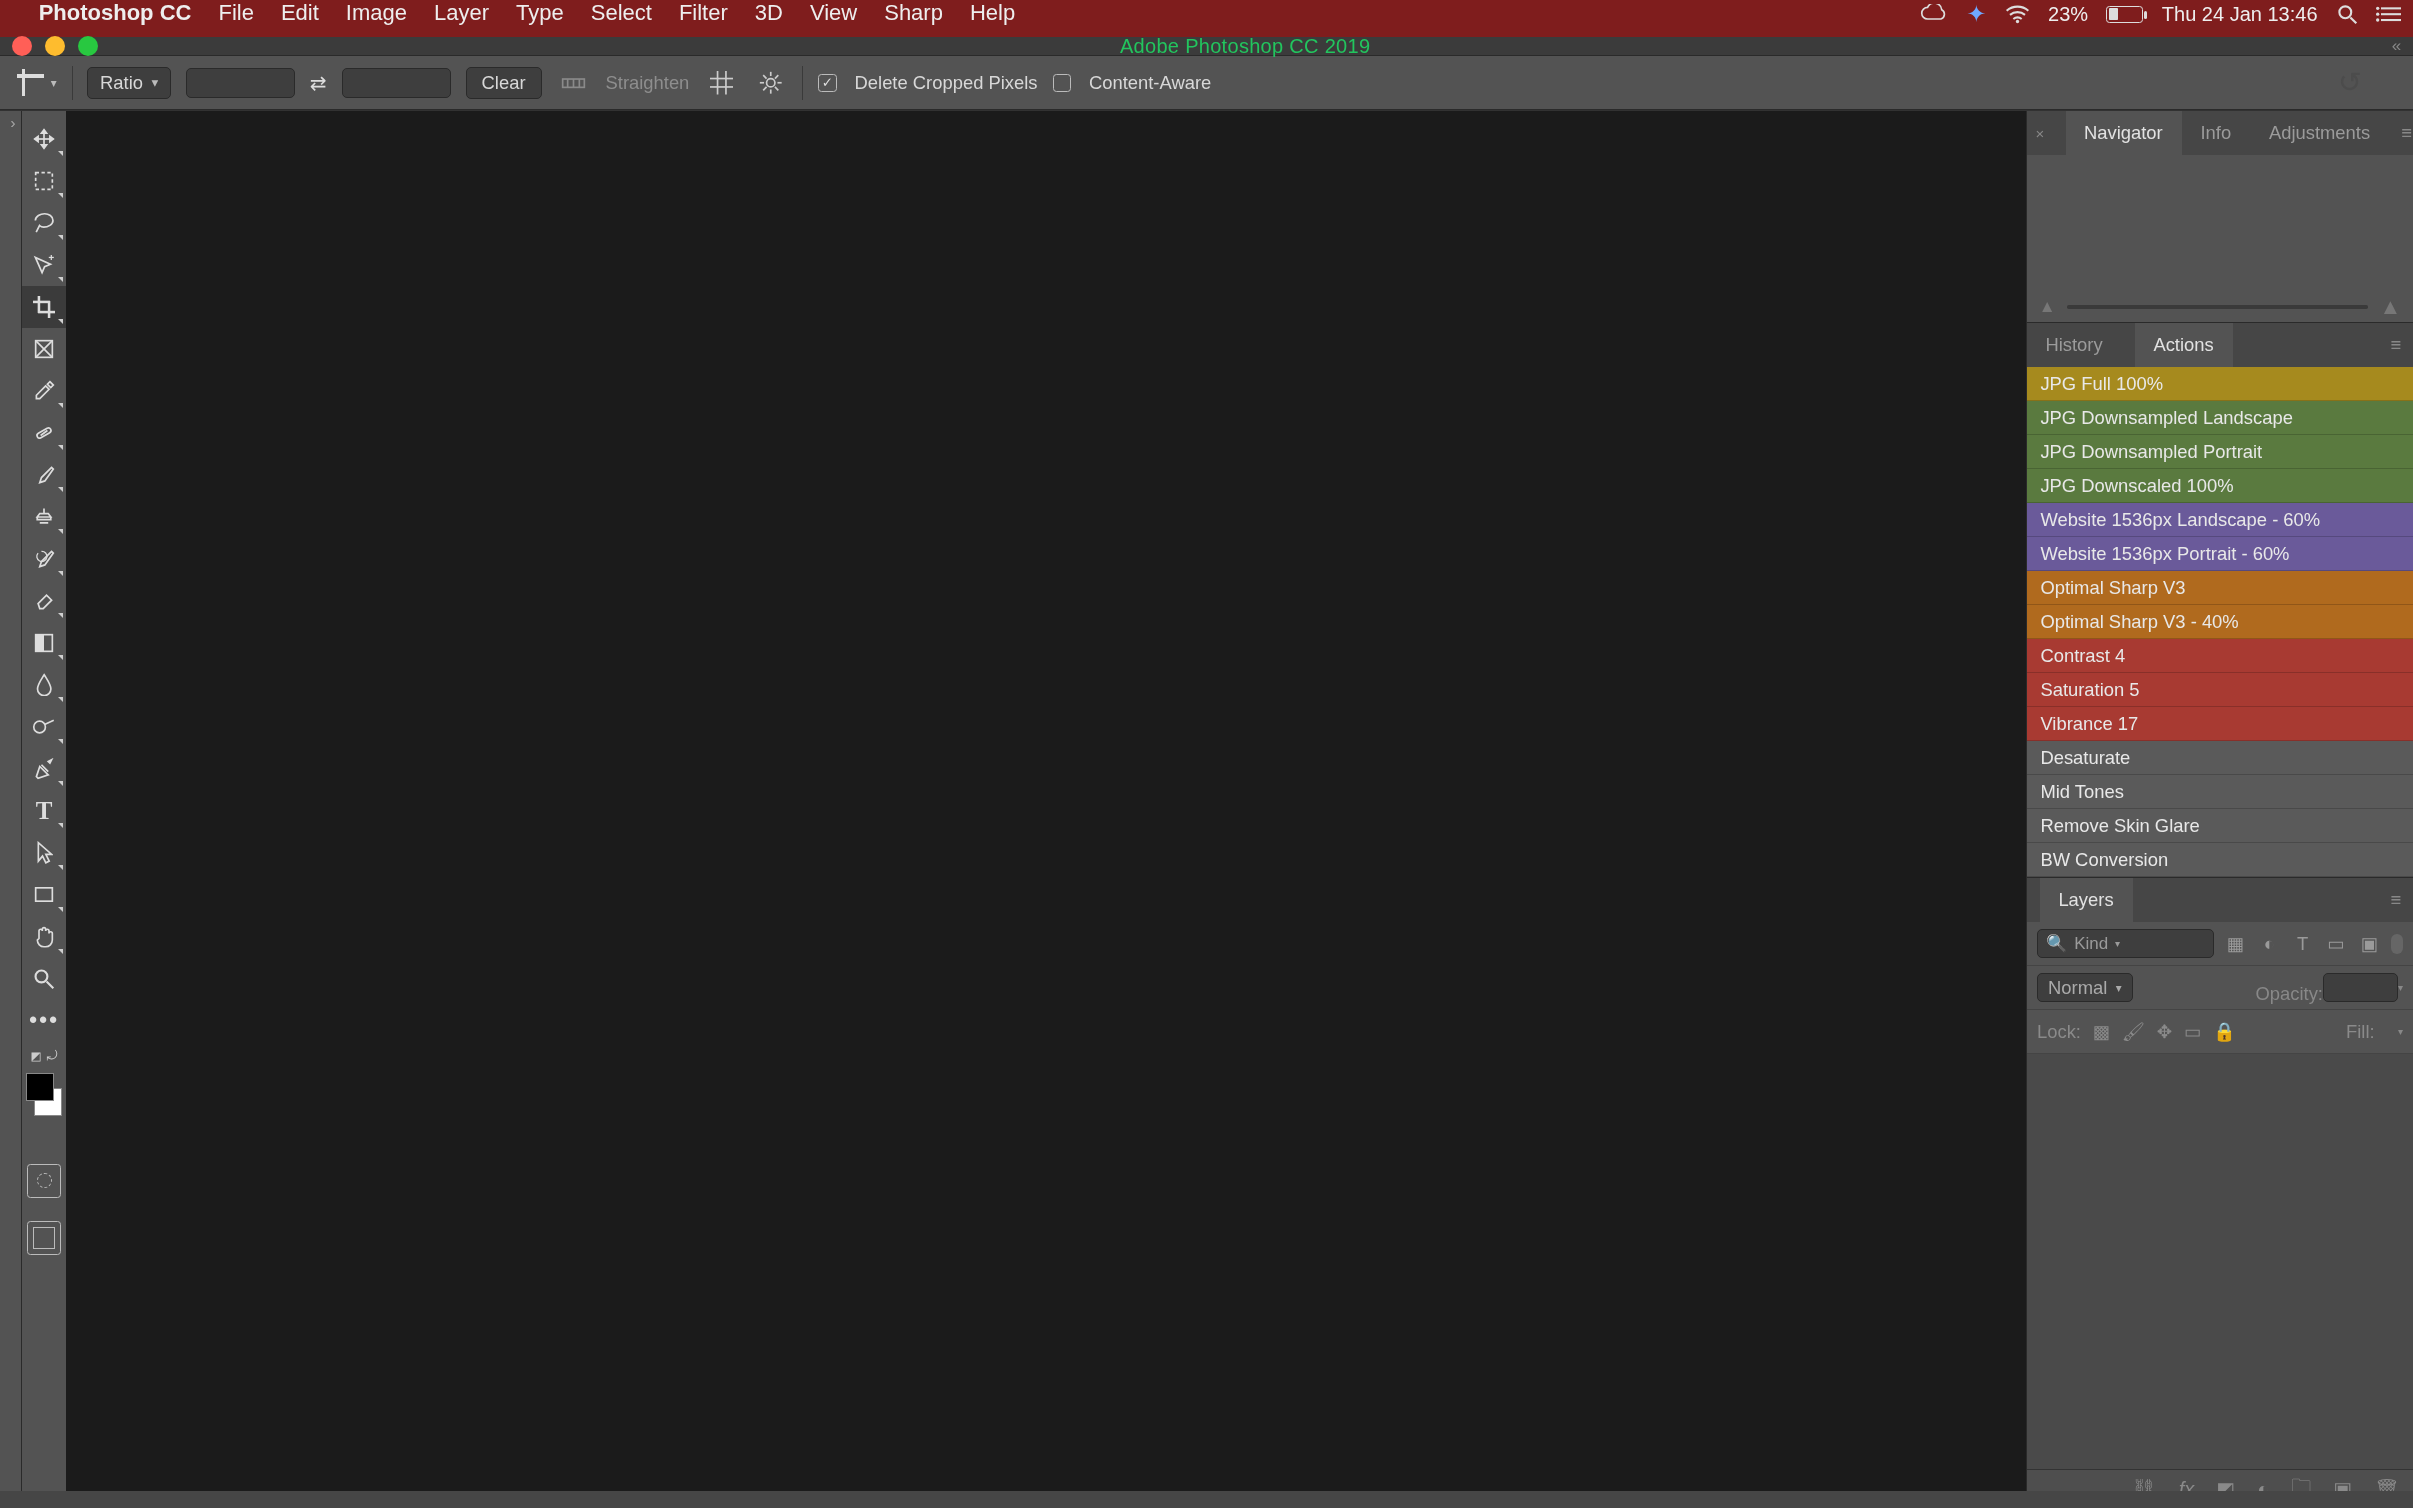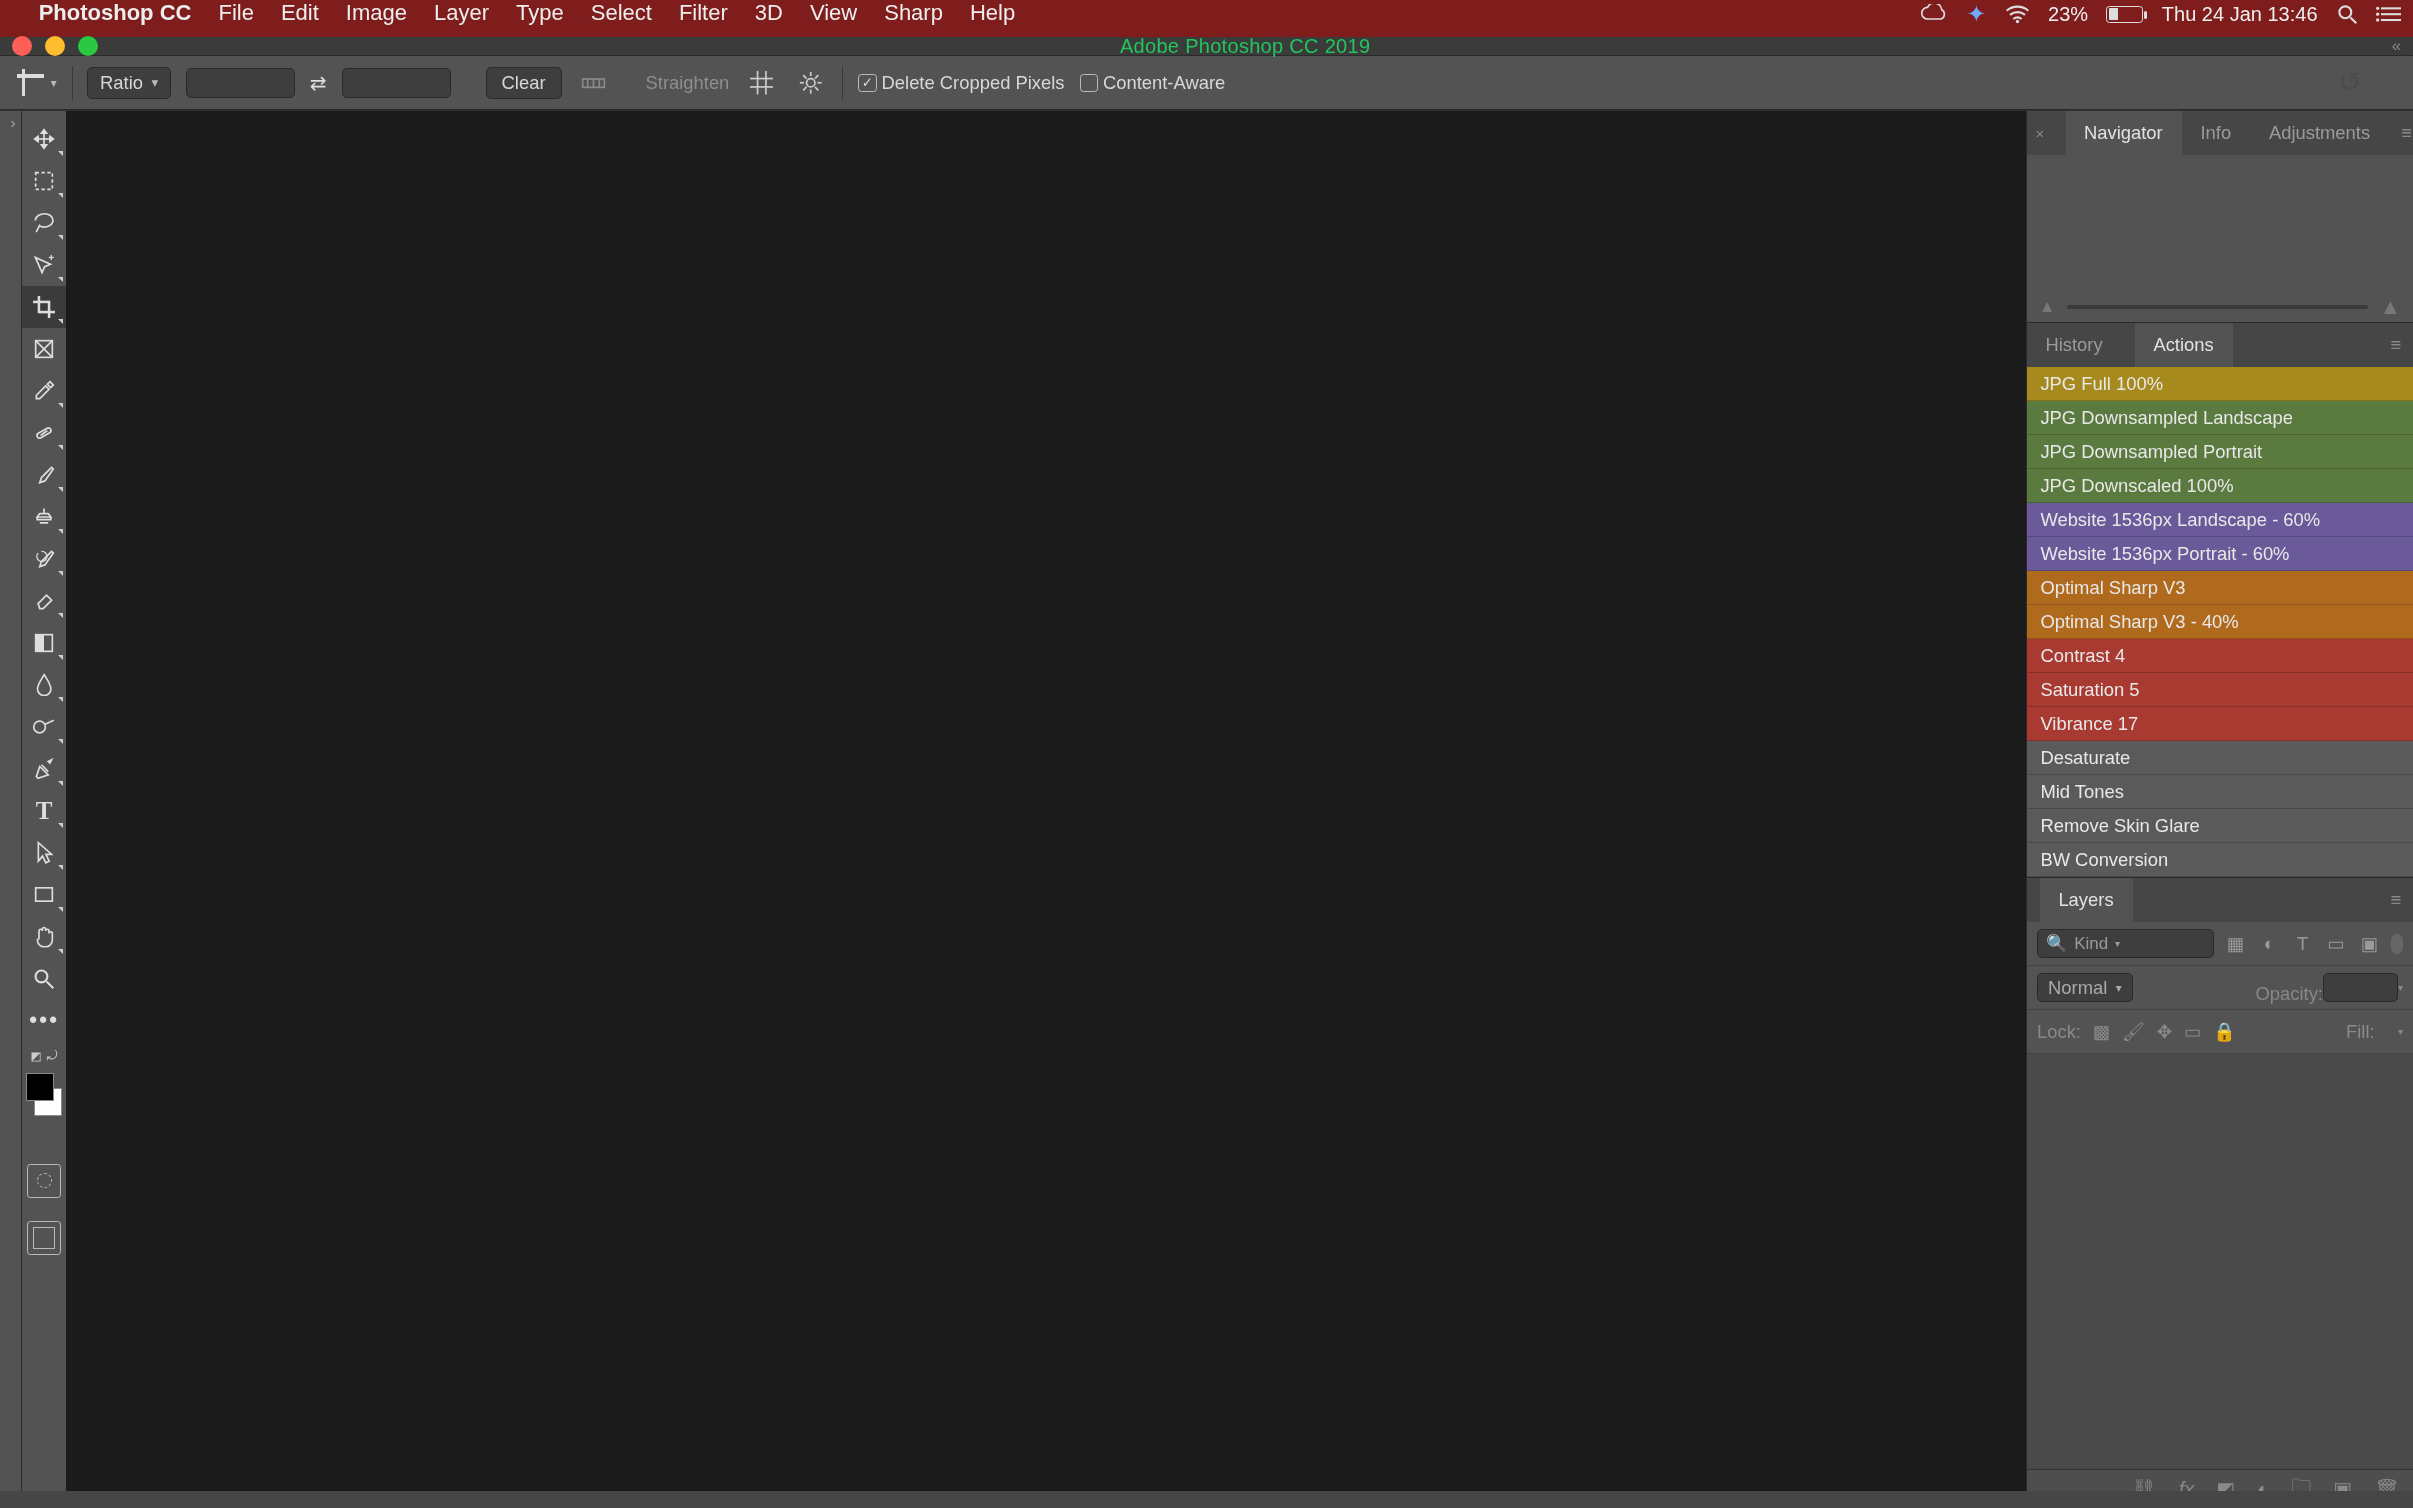--- a/index.html
+++ b/index.html
@@ -29,24 +29,24 @@
     
     .optbar { height: 55px; background: #535353; display: flex; align-items: center; padding: 0 17px; gap: 15px; color: #d8d8d8; font-size: 18.4px; border-top: 0.8px solid #2a2a2a; border-bottom: 0.8px solid #2a2a2a;}
     .optbar .crop-icon { width: 27px; height: 27px; display: inline-block; position: relative; }
     .optbar .crop-icon::before, .optbar .crop-icon::after { content: ""; position: absolute; background: #ddd; }
     .optbar .crop-icon::before { left: 5px; top: 0; width: 3.4px; height: 100%; }
     .optbar .crop-icon::after  { top: 5px; left: 0; height: 3.4px; width: 100%; }
     .optbar .dd { height: 32px; background: #3e3e3e; border: 0.8px solid #2a2a2a; border-radius: 5px; display: flex; align-items: center; padding: 0 11.7px; gap: 8.4px; }
     .optbar .dd .chev { font-size: 13.4px; color:#bbb; }
     .optbar .num { width: 109px; height: 30px; background: #3e3e3e; border: 0.8px solid #2a2a2a; border-radius: 5px; }
     .optbar .swap { color:#ddd; font-size: 20px; }
-    .optbar .btn { height: 32px; padding: 0 15px; background: #3e3e3e; border: 0.8px solid #2a2a2a; border-radius: 5px; display:flex; align-items:center;margin-left:20px; }
+    .optbar .btn { height: 32px; padding: 0 15px; background: #3e3e3e; border: 0.8px solid #2a2a2a; border-radius: 5px; display:flex; align-items:center; }
     .optbar .btn.disabled { color: #8e8e8e; }
     .optbar .icon-btn { width: 34px; height: 34px; display:flex;align-items:center;justify-content:center;border-radius:5px; color:#ccc; }
-    .optbar .chk { display: flex; align-items: center; gap: 5px; }
+    .optbar .chk { display: flex; align-items: center; gap: 18px; }
     .optbar .chk .box { width: 18.4px; height: 18.4px; border: 1.7px solid #bbb; border-radius: 3.4px; display:flex;align-items:center;justify-content:center; font-size: 13.4px; color:#ddd; }
     .optbar .chk .box.checked::before { content: "✓"; }
     .optbar .reset { margin-left: auto; margin-right: 34px; font-size: 28.5px; color: #4c4c4c; }
 
     
     .main { position: absolute; top: 111px; bottom: 0; left: 0; right: 0; display: flex; }
 
     
     .left-flyout { width: 22px; background: #535353; border-right: 0.8px solid #2a2a2a; display:flex; align-items:flex-start; justify-content:center; padding-top:3.4px;}
     .left-flyout .hh { color:#9a9a9a; font-size: 15px; letter-spacing:-5px; }

